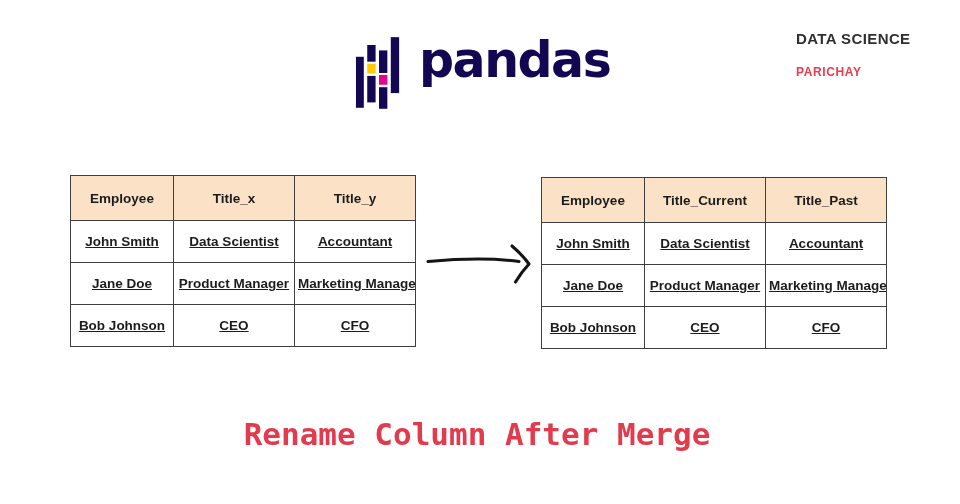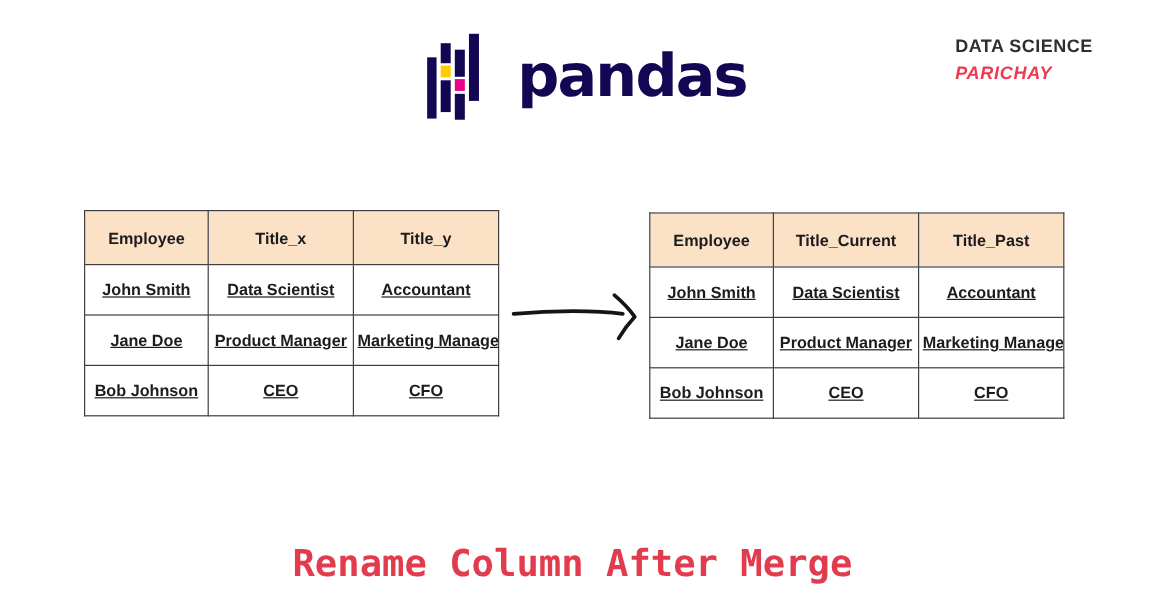--- a/index.html
+++ b/index.html
@@ -19,22 +19,22 @@
   .canvas{
     position:relative;
     width:960px;height:504px;
     background:#ffffff;
     overflow:hidden;
     font-family:"Liberation Sans", sans-serif;
   }
 
   
   .logo{
-    position:absolute;top:24px;left:354px;
-    display:flex;align-items:center;gap:25px;
+    position:absolute;top:34px;left:354px;
+    display:flex;align-items:flex-start;gap:13px;
     height:76px;
   }
   .logo-mark{display:block;width:52px;height:75px;}
   .logo-mark .bar{fill:var(--navy);}
   .logo-mark .sq-yellow{fill:var(--logo-yellow);}
   .logo-mark .sq-pink{fill:var(--logo-pink);}
   .wordmark{
     font-family:"DejaVu Sans", sans-serif;
     font-weight:bold;
     font-size:49px;
@@ -50,26 +50,25 @@
     width:112px;text-align:left;
     font-family:"Liberation Sans", sans-serif;
   }
   .brand-line1{
     font-size:15px;font-weight:bold;
     letter-spacing:0.4px;
     color:var(--brand-dark);
     white-space:nowrap;
   }
   .brand-line2{
-    font-size:15px;font-weight:bold;
+    font-size:12px;font-weight:bold;
     letter-spacing:0.6px;
     color:var(--brand-red);
-    margin-top:6px;
+    margin-top:18px;
     white-space:nowrap;
-    font-style:italic;
   }
 
   
   .dtable{
     position:absolute;
     width:345px;
     border-collapse:collapse;
     table-layout:fixed;
     background:#ffffff;
     font-family:"Liberation Sans", sans-serif;
@@ -105,21 +104,20 @@
 
   
   .caption{
     position:absolute;left:0;right:6px;top:417px;
     text-align:center;
     font-family:"DejaVu Sans Mono","Liberation Mono",monospace;
     font-weight:bold;
     font-size:31px;
     line-height:34px;
     color:var(--caption-red);
-    margin-top:36px;
   }
 </style>
 </head>
 <body>
 
 <div class="canvas">
 
   <div class="logo">
     <svg class="logo-mark" viewBox="0 0 53 76" xmlns="http://www.w3.org/2000/svg" aria-hidden="true">
       <rect class="bar" x="2" y="23" width="8" height="52"></rect>

